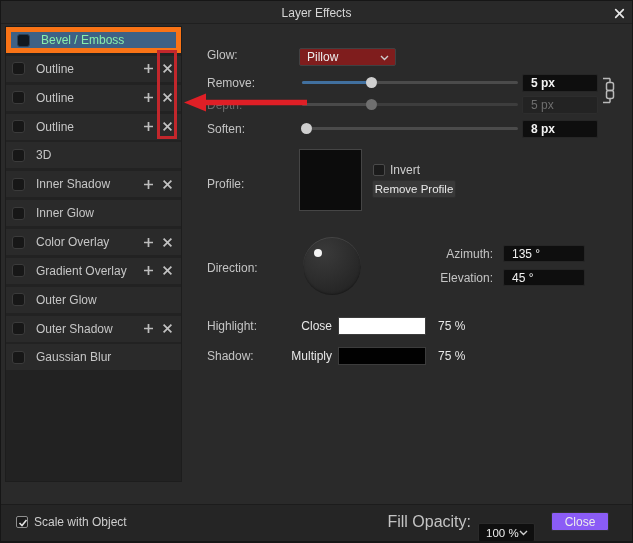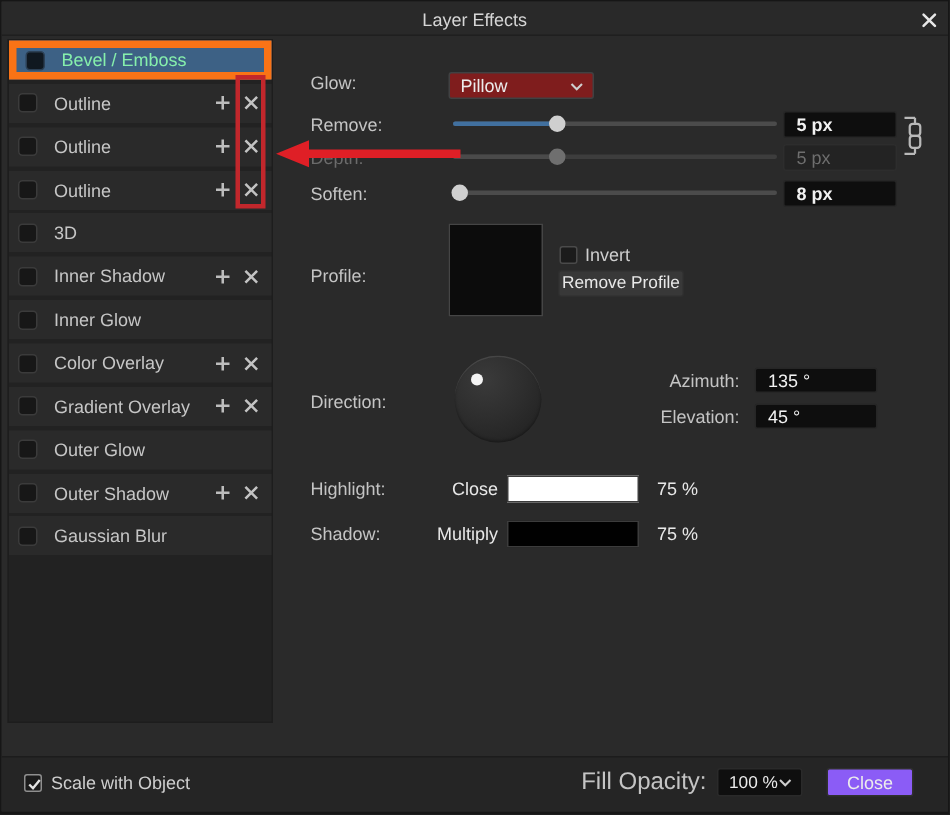--- a/index.html
+++ b/index.html
@@ -361,21 +361,21 @@
   <div class="pct-text" style="top:355px;">75 %</div>
 
   <div class="footer">
     <div class="checkbox checked" id="scale-checkbox">
       <svg class="svgicon" width="10" height="10" viewBox="0 0 10 10" style="margin:0.5px 0 0 0.5px;">
         <path d="M1.5 5 L4 7.5 L8.5 2" fill="none" stroke="#e2e2e2" stroke-width="1.6"></path>
       </svg>
     </div>
     <div class="check-label">Scale with Object</div>
     <div class="fill-opacity-label">Fill Opacity:</div>
-    <div class="combo dark" style="left:477px; top:7px; width:57px; height:19px;">
+    <div class="combo dark" style="left:477px; top:18px; width:57px; height:19px;">
       <span>100 %</span>
       <svg class="chev svgicon" width="9" height="6" viewBox="0 0 9 6">
         <path d="M1 1 L4.5 4.5 L8 1" fill="none" stroke="#cfcfcf" stroke-width="1.4"></path>
       </svg>
     </div>
     <div class="close-button">Close</div>
   </div>
 
   <div class="anno-rect" id="anno-rect" style="left: 156px; top: 49px; width: 20px; height: 89px; border-color: rgb(194, 39, 44);"></div>
   <svg class="anno-arrow" id="anno-arrow" width="132" height="26" style="left:178px; top:89px;" viewBox="0 0 132 26">

